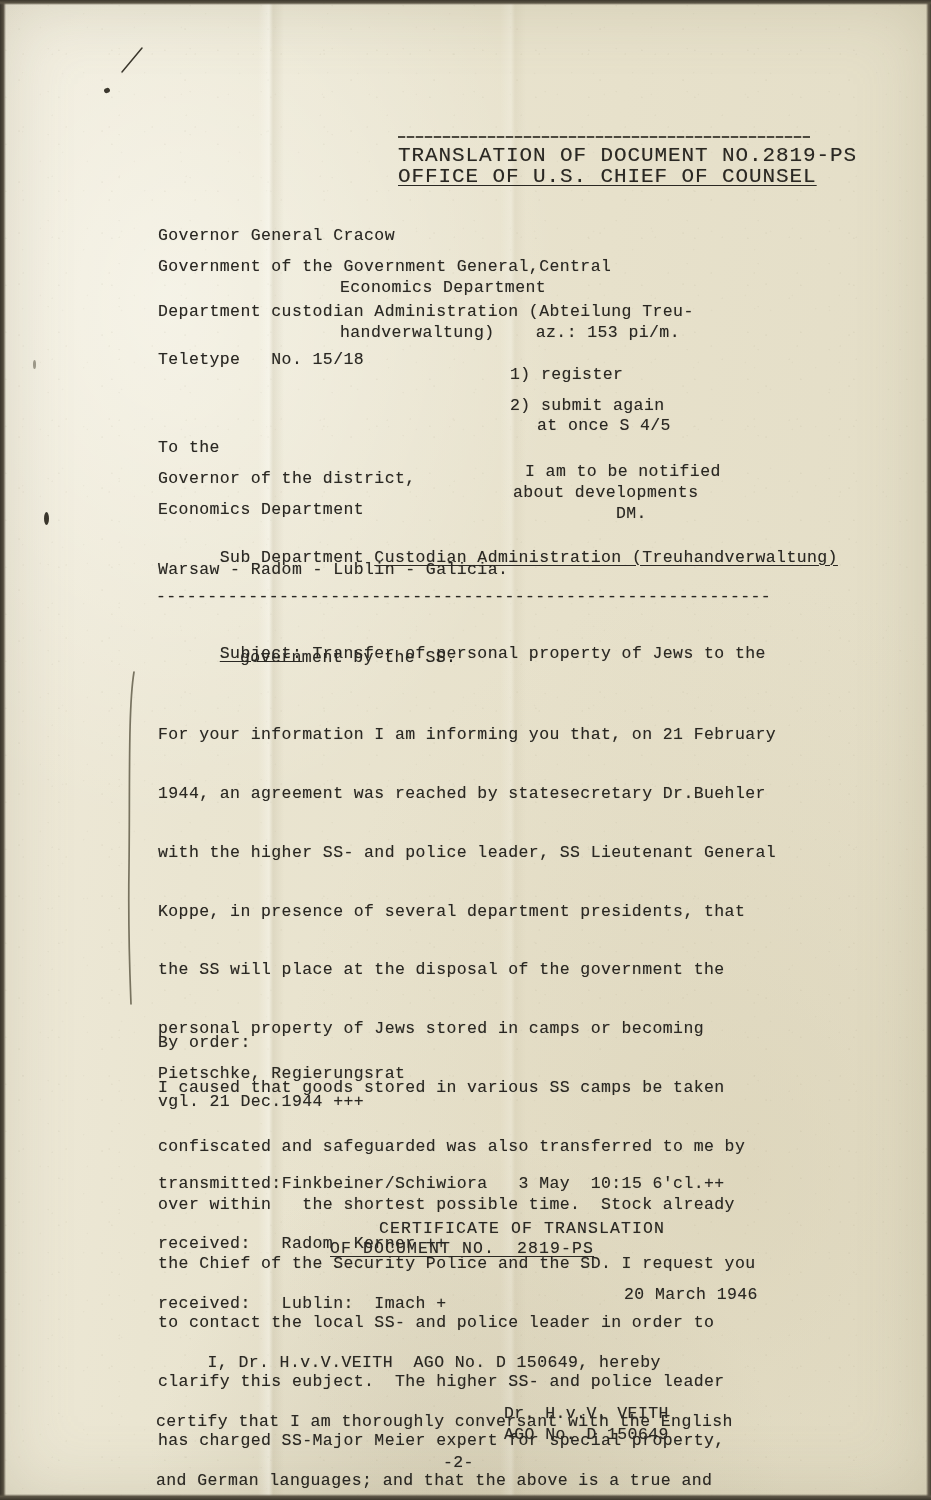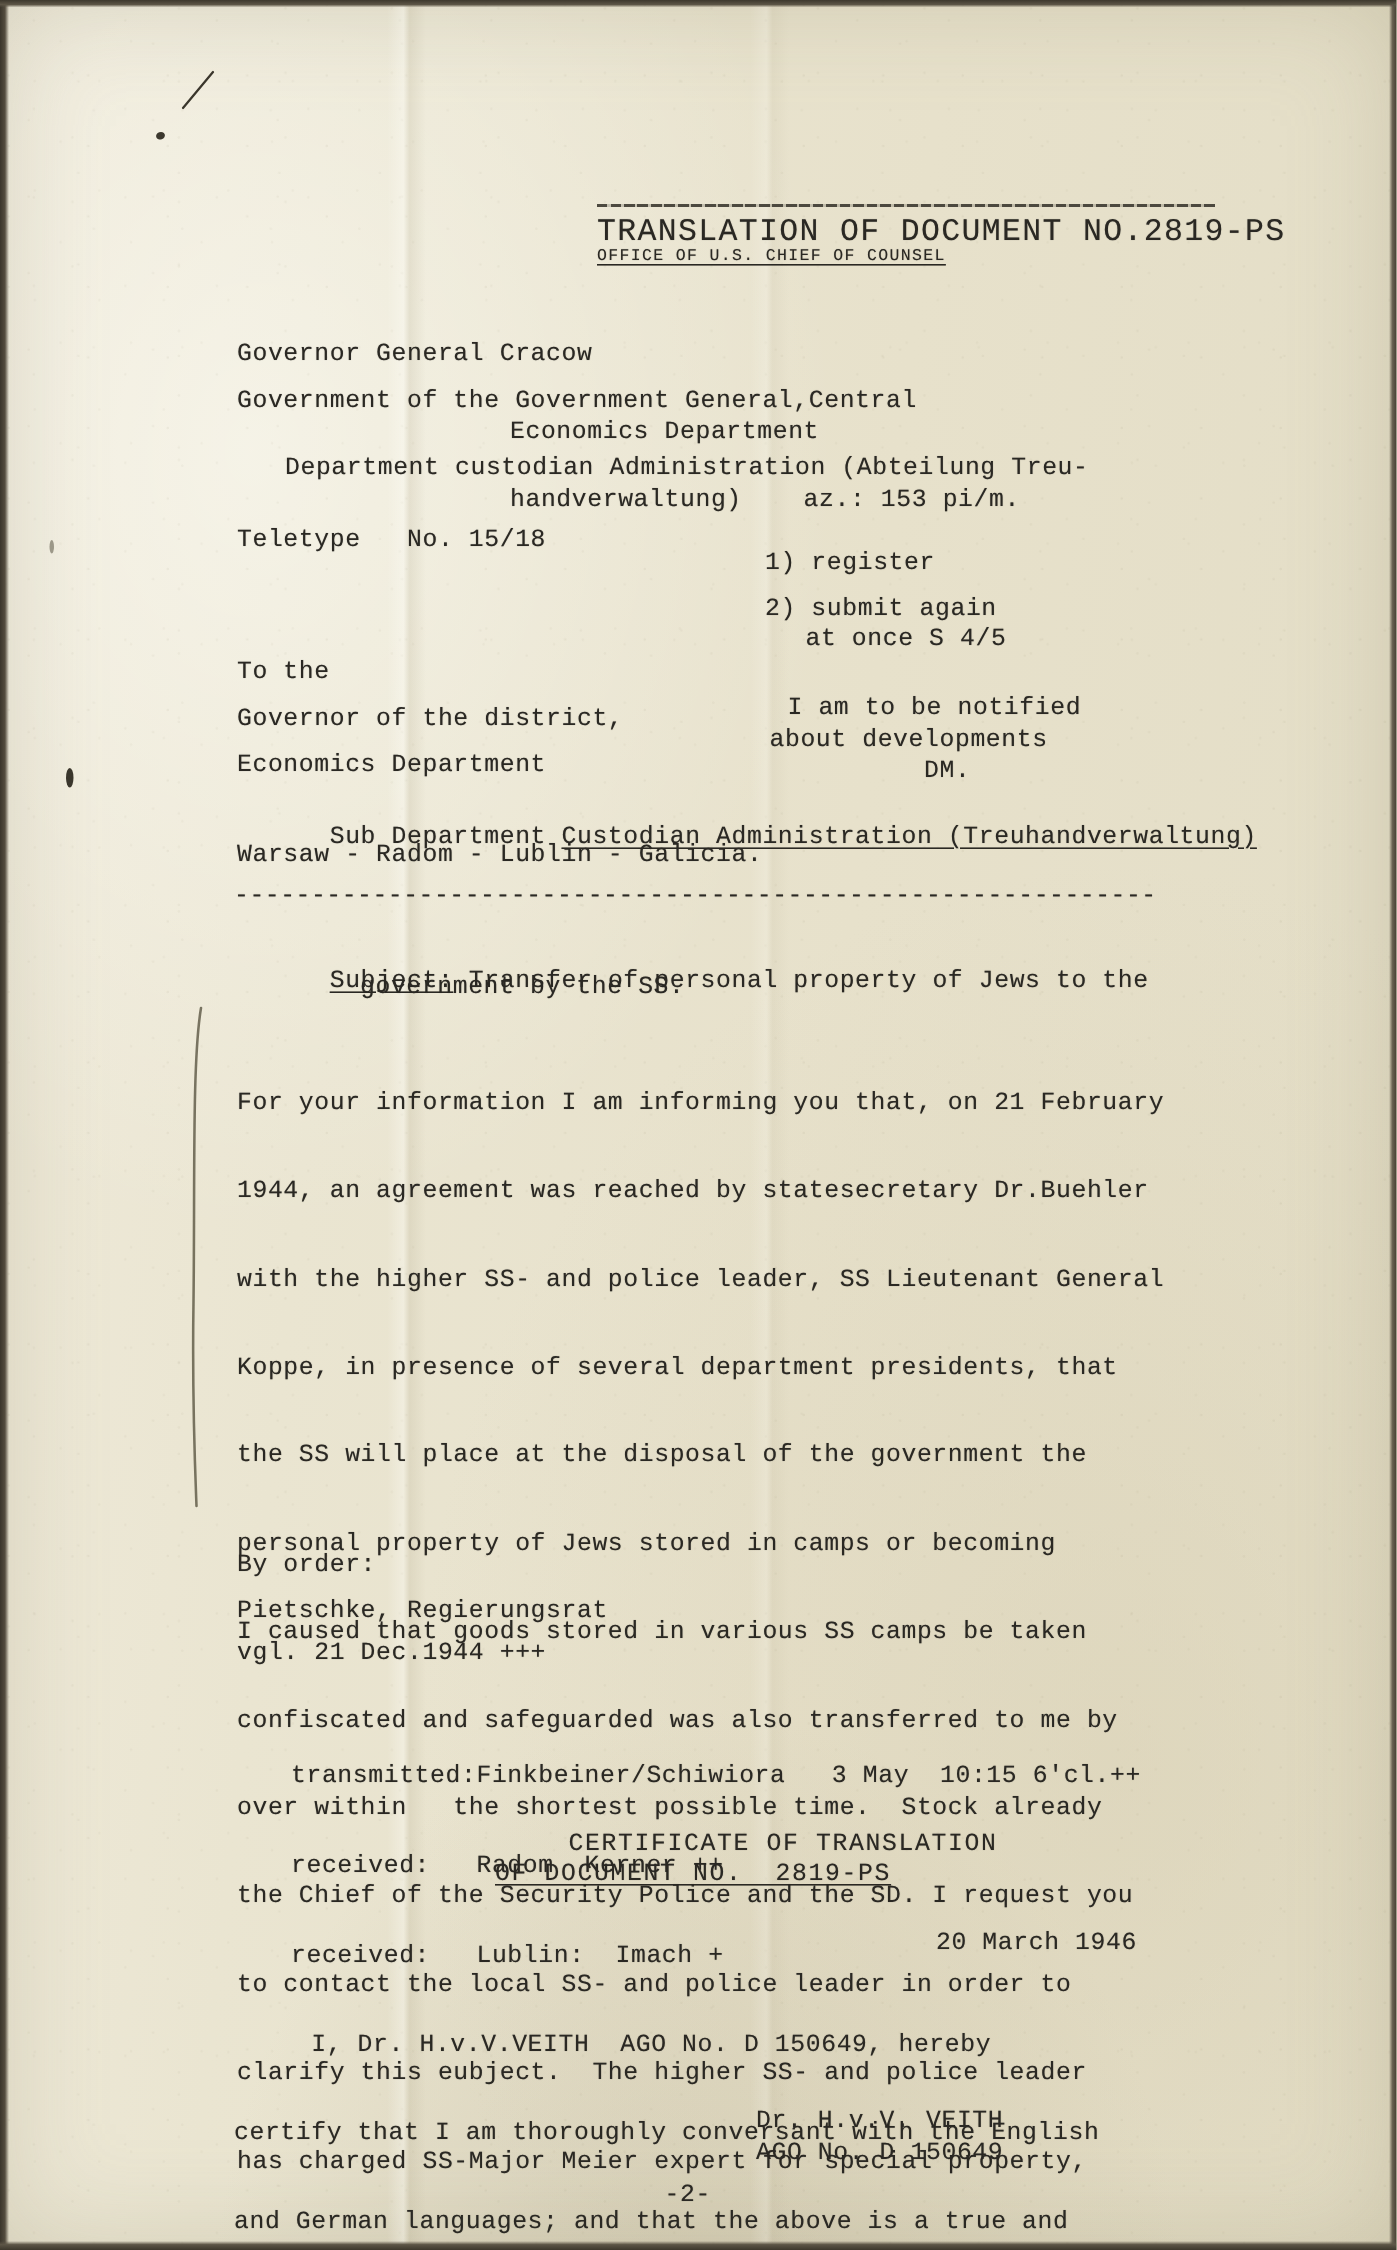--- a/index.html
+++ b/index.html
@@ -135,29 +135,29 @@
   <svg class="pencil-line" style="left:122px; top:668px; width:26px; height:340px;" viewBox="0 0 26 340" preserveAspectRatio="none">
     <path d="M12 4 C6 40, 8 120, 7 200 C6 265, 8 310, 9 336" stroke="#57523f" stroke-width="1.7" fill="none" stroke-linecap="round" opacity="0.78"></path>
   </svg>
 
   <div class="sheet">
 
     <div class="hdr-rule" style="left:398px; top:136px; width:412px;"></div>
 
     <div class="blk" style="left:398px; top:145px; font-size:21px; letter-spacing:0.9px;">TRANSLATION OF DOCUMENT NO.2819-PS</div>
 
-    <div class="blk u" style="left:398px; top:166px; font-size:11px; letter-spacing:0.9px;">OFFICE OF U.S. CHIEF OF COUNSEL</div>
+    <div class="blk u" style="left:398px; top:166px; font-size:21px; letter-spacing:0.9px;">OFFICE OF U.S. CHIEF OF COUNSEL</div>
 
     <div class="blk" style="left:158px; top:228px;">Governor General Cracow</div>
 
     <div class="blk" style="left:158px; top:259px;">Government of the Government General,Central</div>
 
     <div class="blk" style="left:340px; top:280px;">Economics Department</div>
 
-    <div class="blk" style="left:158px; top:304px;margin-left:32px;">Department custodian Administration (Abteilung Treu-</div>
+    <div class="blk" style="left:158px; top:304px;">Department custodian Administration (Abteilung Treu-</div>
 
     <div class="blk" style="left:340px; top:325px;">handverwaltung)    az.: 153 pi/m.</div>
 
     <div class="blk" style="left:158px; top:352px;">Teletype   No. 15/18</div>
 
     <div class="blk" style="left:510px; top:367px;">1) register</div>
 
     <div class="blk" style="left:510px; top:398px;">2) submit again</div>
 
     <div class="blk" style="left:537px; top:418px;">at once S 4/5</div>
@@ -205,21 +205,21 @@
       
       
     </div>
 
     <div class="blk" style="left:158px; top:1035px;">By order:</div>
 
     <div class="blk" style="left:158px; top:1066px;">Pietschke, Regierungsrat</div>
 
     <div class="blk" style="left:158px; top:1094px;">vgl. 21 Dec.1944 +++</div>
 
-    <div class="blk" style="left:158px; top:1134px; line-height:20px;margin-left:36px;">
+    <div class="blk" style="left:158px; top:1134px; line-height:20px;">
       <span class="ln"><span>transmitted:</span><span>Finkbeiner/Schiwiora   3 May  10:15 6'cl.++</span></span>
       <span class="ln"><span>received:</span><span>   Radom  Kerner ++</span></span>
       <span class="ln"><span>received:</span><span>   Lublin:  Imach +</span></span>
     </div>
 
     <div class="blk" style="left:337px; top:1221px; letter-spacing:1.1px;margin-left:42px;">CERTIFICATE OF TRANSLATION</div>
 
     <div class="blk u" style="left:330px; top:1241px; letter-spacing:1.1px;">OF DOCUMENT NO.  2819-PS</div>
 
     <div class="blk" style="left:624px; top:1287px;">20 March 1946</div>

